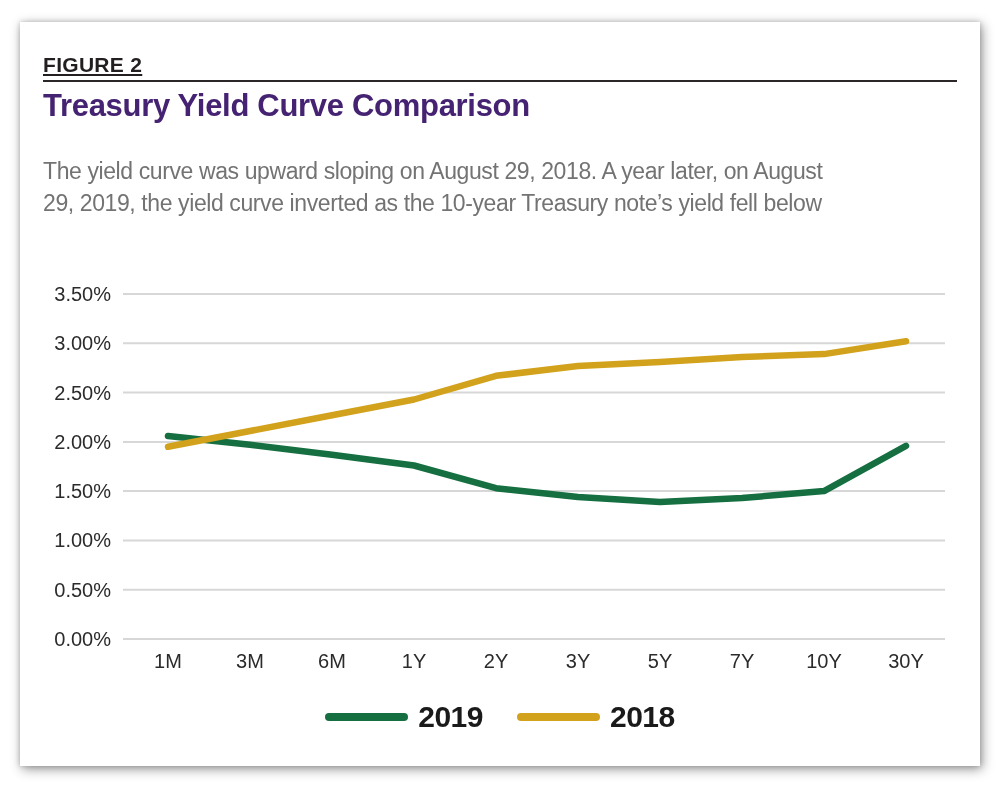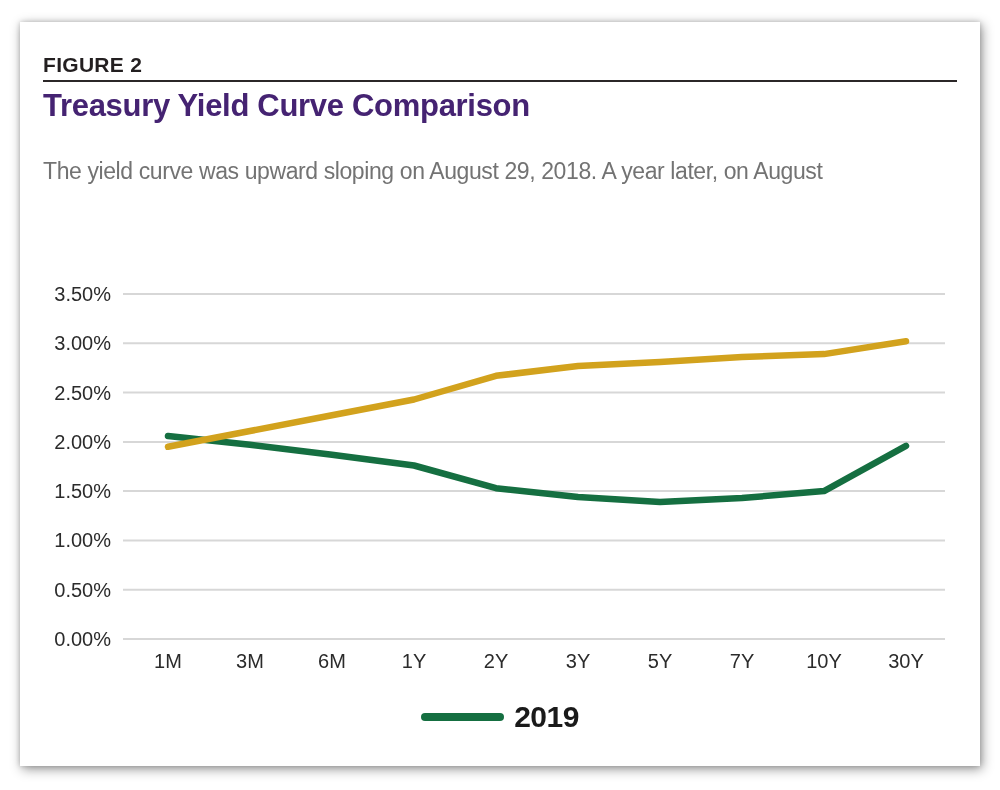--- a/index.html
+++ b/index.html
@@ -5,21 +5,21 @@
   * { margin: 0; padding: 0; box-sizing: border-box; }
   html, body { width: 1000px; height: 790px; background: #ffffff; overflow: hidden;
                font-family: "Liberation Sans", sans-serif; }
   .card {
     position: absolute; left: 20px; top: 22px; width: 960px; height: 744px;
     background: #ffffff;
     box-shadow: 2px 3px 11px rgba(0,0,0,0.42), 0 0 5px rgba(0,0,0,0.18);
   }
   .figure-label {
     position: absolute; left: 23px; top: 31px;
-    font-size: 21px; font-weight: bold; color: #231f20; letter-spacing: 0.3px;
+    font-size: 21px; font-weight: bold; color: #231f20; letter-spacing: 0.3px; text-decoration: underline;
   }
   .rule {
     position: absolute; left: 23px; top: 58px; width: 914px; height: 2px;
     background: #2b2728;
   }
   .fig-title {
     position: absolute; left: 23px; top: 66px;
     font-size: 31px; font-weight: bold; color: #452372; letter-spacing: -0.3px; text-align: center;
   }
   .desc {
@@ -42,20 +42,21 @@
 <body>
 
 <div class="card">
 
   <div class="figure-label">FIGURE 2</div>
   <div class="rule"></div>
   <div class="fig-title">Treasury Yield Curve Comparison</div>
 
   <div class="desc">
     <div>The yield curve was upward sloping on August 29, 2018. A year later, on August</div>
+    <div>29, 2019, the yield curve inverted as the 10-year Treasury note’s yield fell below</div>
   </div>
 
   <svg id="chart" class="chart-svg" viewBox="0 0 914 410">
       <line x1="80" y1="22.0" x2="902" y2="22.0" stroke="#D7D7D7" stroke-width="2"></line>
       <text x="68" y="29.0" text-anchor="end" class="ytick">3.50%</text>
       <line x1="80" y1="71.3" x2="902" y2="71.3" stroke="#D7D7D7" stroke-width="2"></line>
       <text x="68" y="78.3" text-anchor="end" class="ytick">3.00%</text>
       <line x1="80" y1="120.6" x2="902" y2="120.6" stroke="#D7D7D7" stroke-width="2"></line>
       <text x="68" y="127.6" text-anchor="end" class="ytick">2.50%</text>
       <line x1="80" y1="169.9" x2="902" y2="169.9" stroke="#D7D7D7" stroke-width="2"></line>
@@ -80,15 +81,19 @@
       <text x="863" y="396" text-anchor="middle" class="xtick">30Y</text>
       <polyline points="125,163.9 207,172.8 289,182.7 371,193.5 453,216.2 535,225.1 617,230.0 699,226.0 781,219.1 863,173.8" fill="none" stroke="#156F41" stroke-width="6.5" stroke-linecap="round" stroke-linejoin="round"></polyline>
       <polyline points="125,174.8 207,159.0 289,143.2 371,127.5 453,103.8 535,94.0 617,90.0 699,85.1 781,82.1 863,69.3" fill="none" stroke="#D2A21D" stroke-width="6.5" stroke-linecap="round" stroke-linejoin="round"></polyline>
     </svg>
 
   <div class="legend">
     <div class="legend-item">
       <div class="legend-swatch" style="background: rgb(21, 111, 65);"></div>
       <div class="legend-label">2019</div>
     </div>
+    <div class="legend-item">
+      <div class="legend-swatch" style="background: rgb(210, 162, 29);"></div>
+      <div class="legend-label">2018</div>
+    </div>
   </div>
 
 </div>
 
 </body></html>

